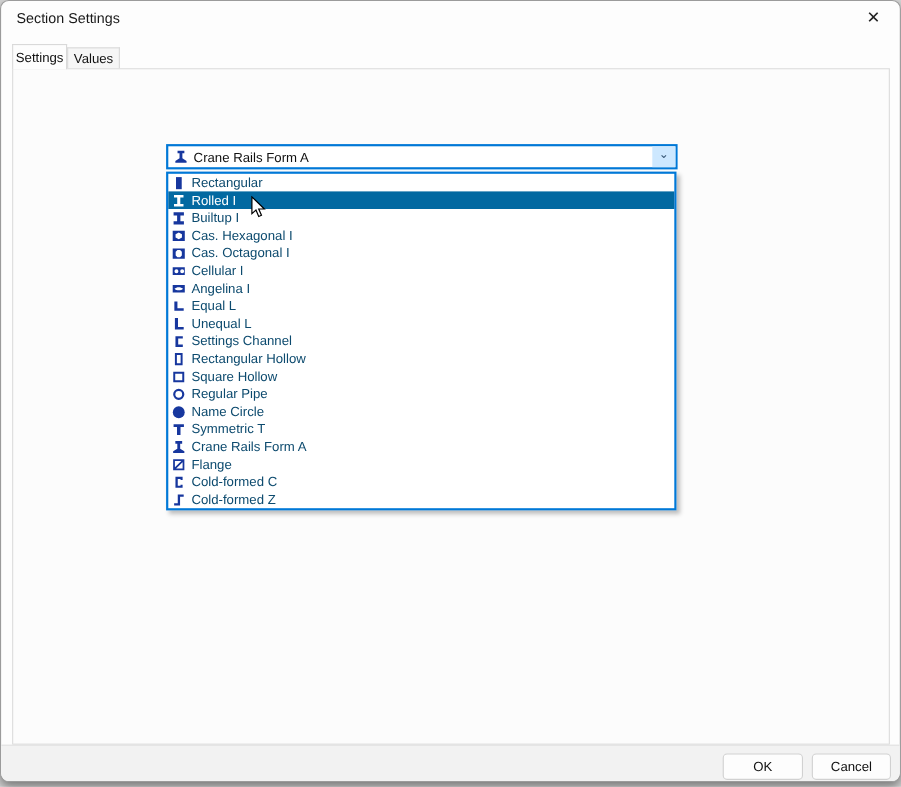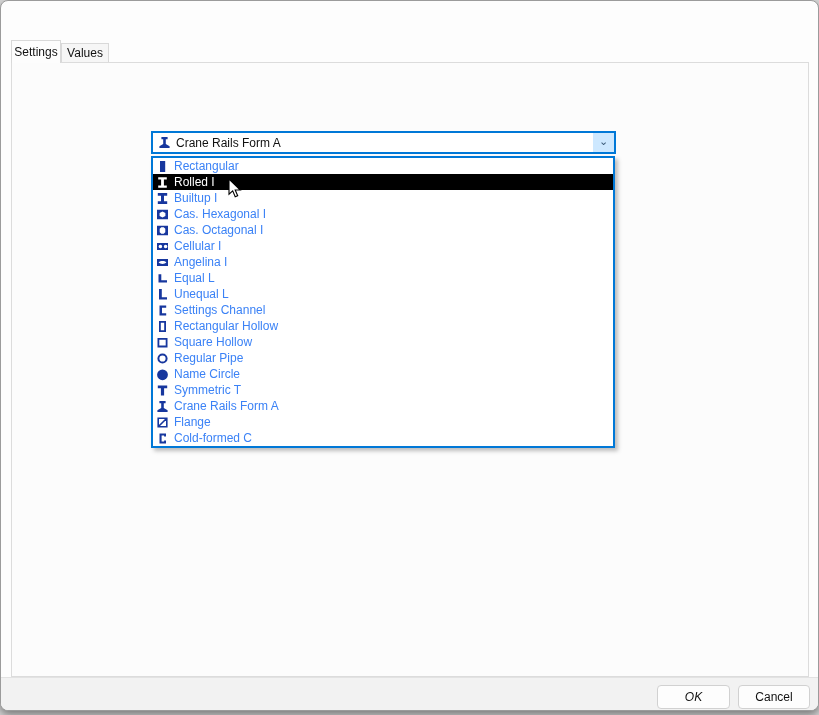--- a/index.html
+++ b/index.html
@@ -44,44 +44,48 @@
                border-bottom:1px solid #d8d8d8; white-space:nowrap; overflow:hidden; }
   
   .preview { position:absolute; left:377px; top:225px; width:412px; height:429px;
              background:#fafafa; border:3px solid #0a0a0a; }
   .preview svg { position:absolute; left:0; top:0; }
   
   .footer { position:absolute; left:0; bottom:0; width:100%; height:33px; background:#f2f2f2;
             border-top:1px solid #e2e2e2; }
   .btn { position:absolute; top:7px; height:24px; background:#fdfdfd; border:1px solid #d1d1d1;
          border-radius:4px; font:12px "Liberation Sans", sans-serif; color:#111; cursor:pointer; }
-  .btn-ok { left:656px; width:73px;font-style:italic; }
+  .btn-ok { left:656px; width:73px; }
   .btn-cancel { left:737px; width:72px; }
   
   .combobox { position:absolute; left:150px; top:130px; width:465px; height:23px; background:#fff;
               border:2px solid #0078d7; z-index:10; display:flex; align-items:center; }
   .combo-icon { width:13px; height:13px; margin-left:5px; color:#17379e; flex:none; }
   .combo-text { font-size:12px; color:#111; margin-left:5px; flex:1; white-space:nowrap; }
   .combo-arrow { width:21px; height:19px; background:#cde8ff; color:#3a5a78; text-align:center;
                  line-height:17px; font-size:11px; flex:none; margin-right:0; cursor:pointer; }
   .dropdown { position:absolute; left:150px; top:155px; width:464px; background:#fff;
               border:2px solid #0078d7; z-index:10; box-shadow:3px 3px 4px rgba(0,0,0,.25); }
-  .dd-item { height:16px; display:flex; align-items:center; font-size:12px; color:#3b82f6; cursor:pointer; }
+  .dd-item { height:16px; display:flex; align-items:center; font-size:12px; color:#0c4a6e; cursor:pointer; }
   .dd-item .ic { width:13px; height:13px; margin-left:3px; flex:none; color:#17379e; }
   .dd-item .tx { margin-left:5px; white-space:nowrap; }
-  .dd-item.selected { background:#000000; color:#fff; }
+  .dd-item.selected { background:#0369a1; color:#fff; }
   .dd-item.selected .ic { color:#fff; }
   .ic svg, .combo-icon svg { display:block; width:100%; height:100%; }
   .cursor { position:absolute; left:227px; top:177px; z-index:99; pointer-events:none; }
 </style>
 </head>
 <body>
 
 <div class="dialog">
 
+  <div class="titlebar">
+    <div class="title">Section Settings</div>
+    <div class="close-btn">✕</div>
+  </div>
 
   <div class="tab active">Settings</div>
   <div class="tab inactive">Values</div>
   <div class="tabpage"></div>
 
   <div class="groupbox gb-secdef">
     <span class="gb-label">Section definitions :</span>
   </div>
 
   <span class="lbl" style="left:34px; top:91px;">Name :</span>
@@ -338,18 +342,26 @@
         <span class="tx">Flange</span>
       </div>
       <div class="dd-item">
         <span class="ic">
           <svg viewBox="0 0 13 13" fill="currentColor" xmlns="http://www.w3.org/2000/svg">
             <path d="M10 1.5H3.5v10H10V8.6H8.1v.9H5.6V3.5h2.5v.9H10z"></path>
           </svg>
         </span>
         <span class="tx">Cold-formed C</span>
       </div>
+      <div class="dd-item">
+        <span class="ic">
+          <svg viewBox="0 0 13 13" fill="currentColor" xmlns="http://www.w3.org/2000/svg">
+            <path d="M5.6 1.5H11v2.1H7.7v7.9H2.3V9.4h3.3z"></path>
+          </svg>
+        </span>
+        <span class="tx">Cold-formed Z</span>
+      </div>
     </div>
 
   <svg class="cursor" width="14" height="21" viewBox="0 0 14 21">
     <path d="M1,1 L1,16.2 L4.7,12.9 L7.2,18.8 L9.7,17.7 L7.2,12 L12.3,12 Z" fill="#fff" stroke="#000" stroke-width="1.1"></path>
   </svg>
 </div>
 
 </body></html>

